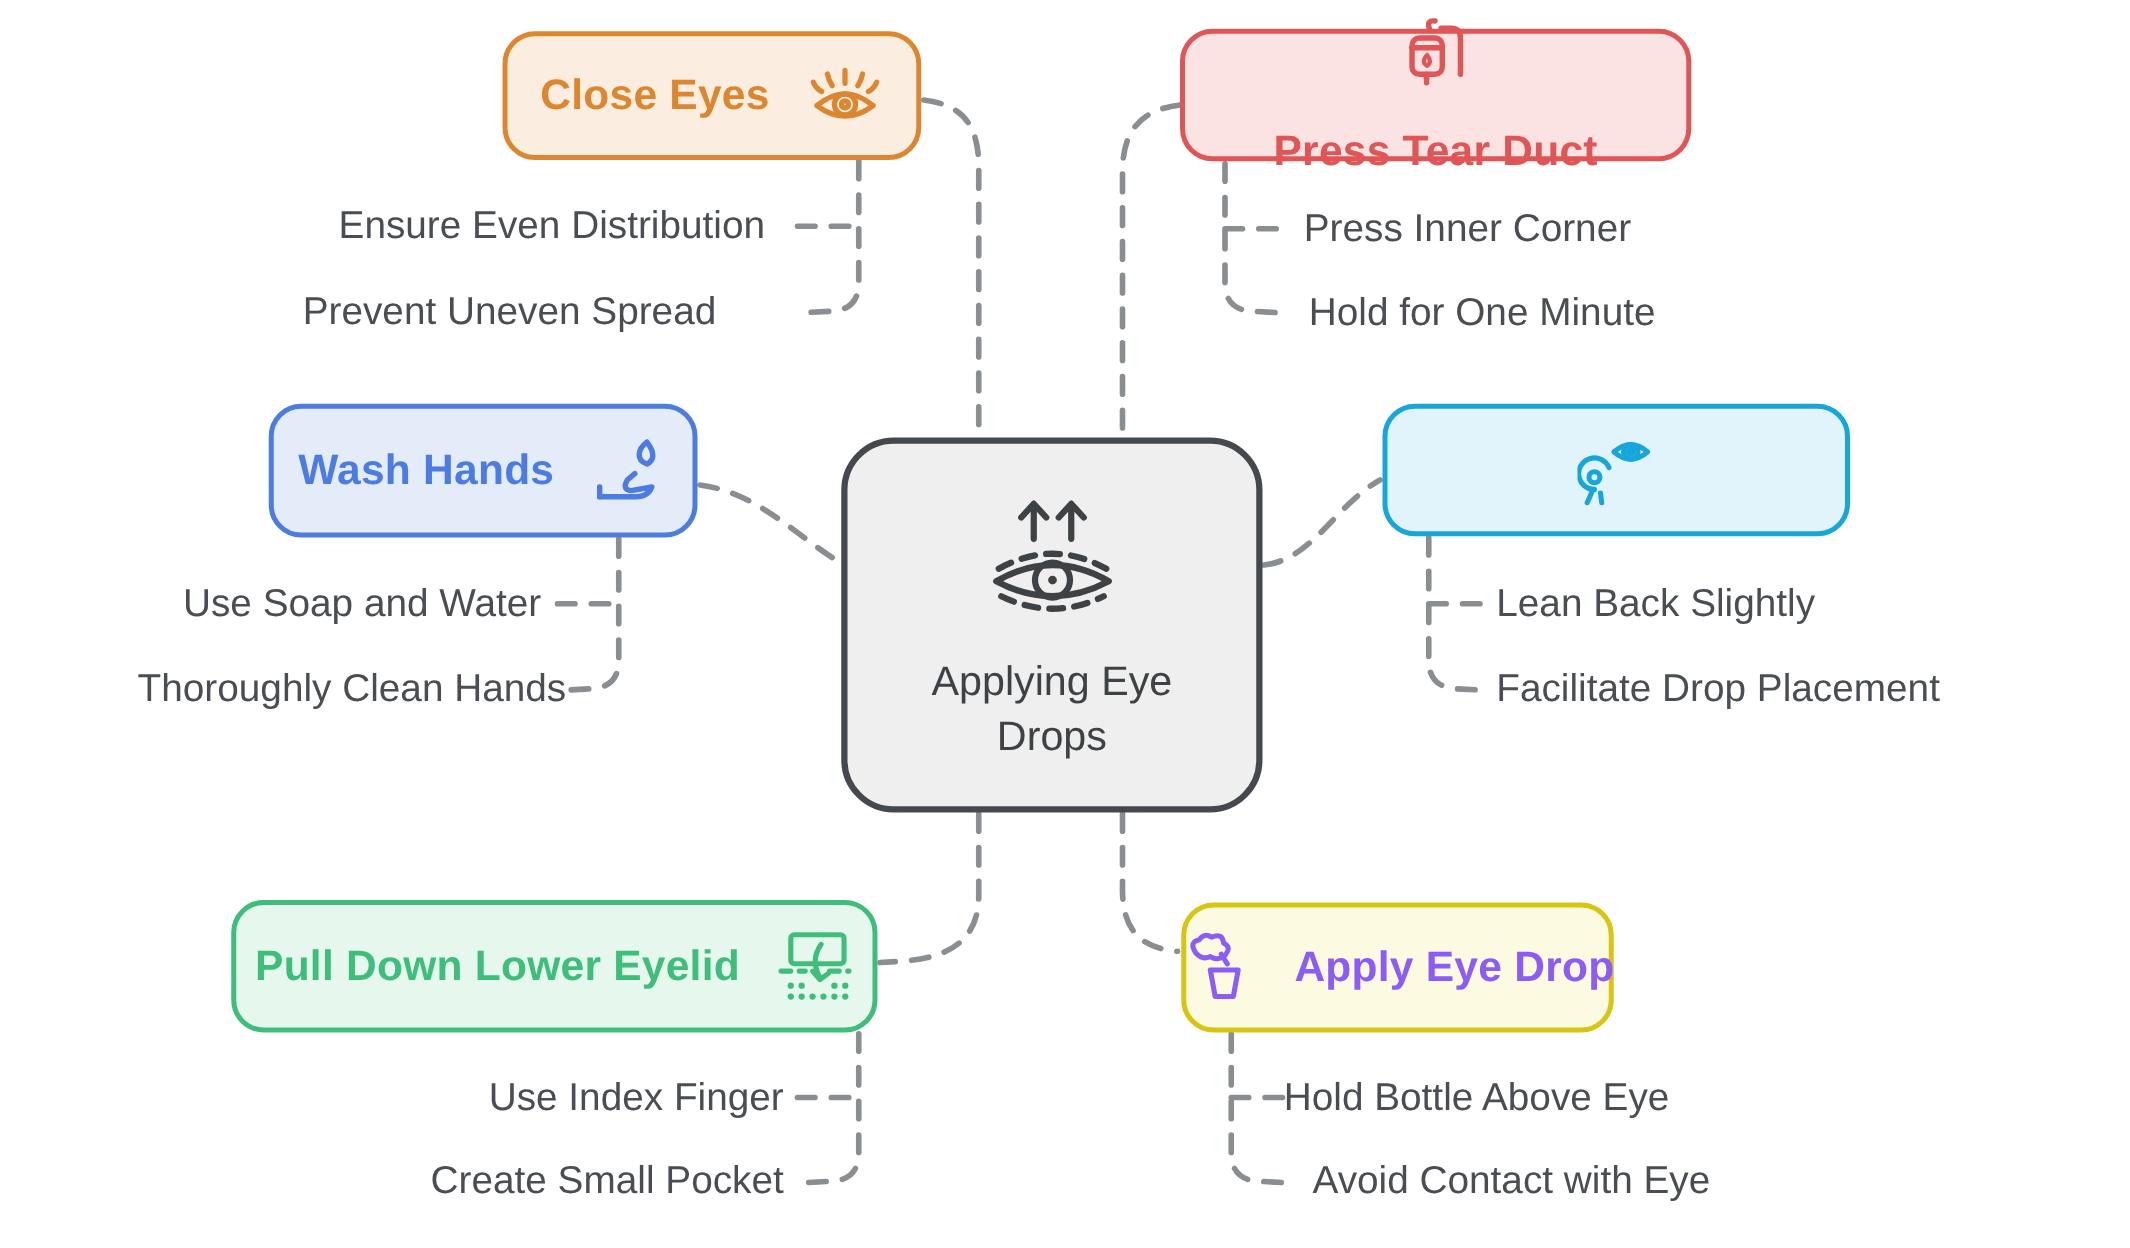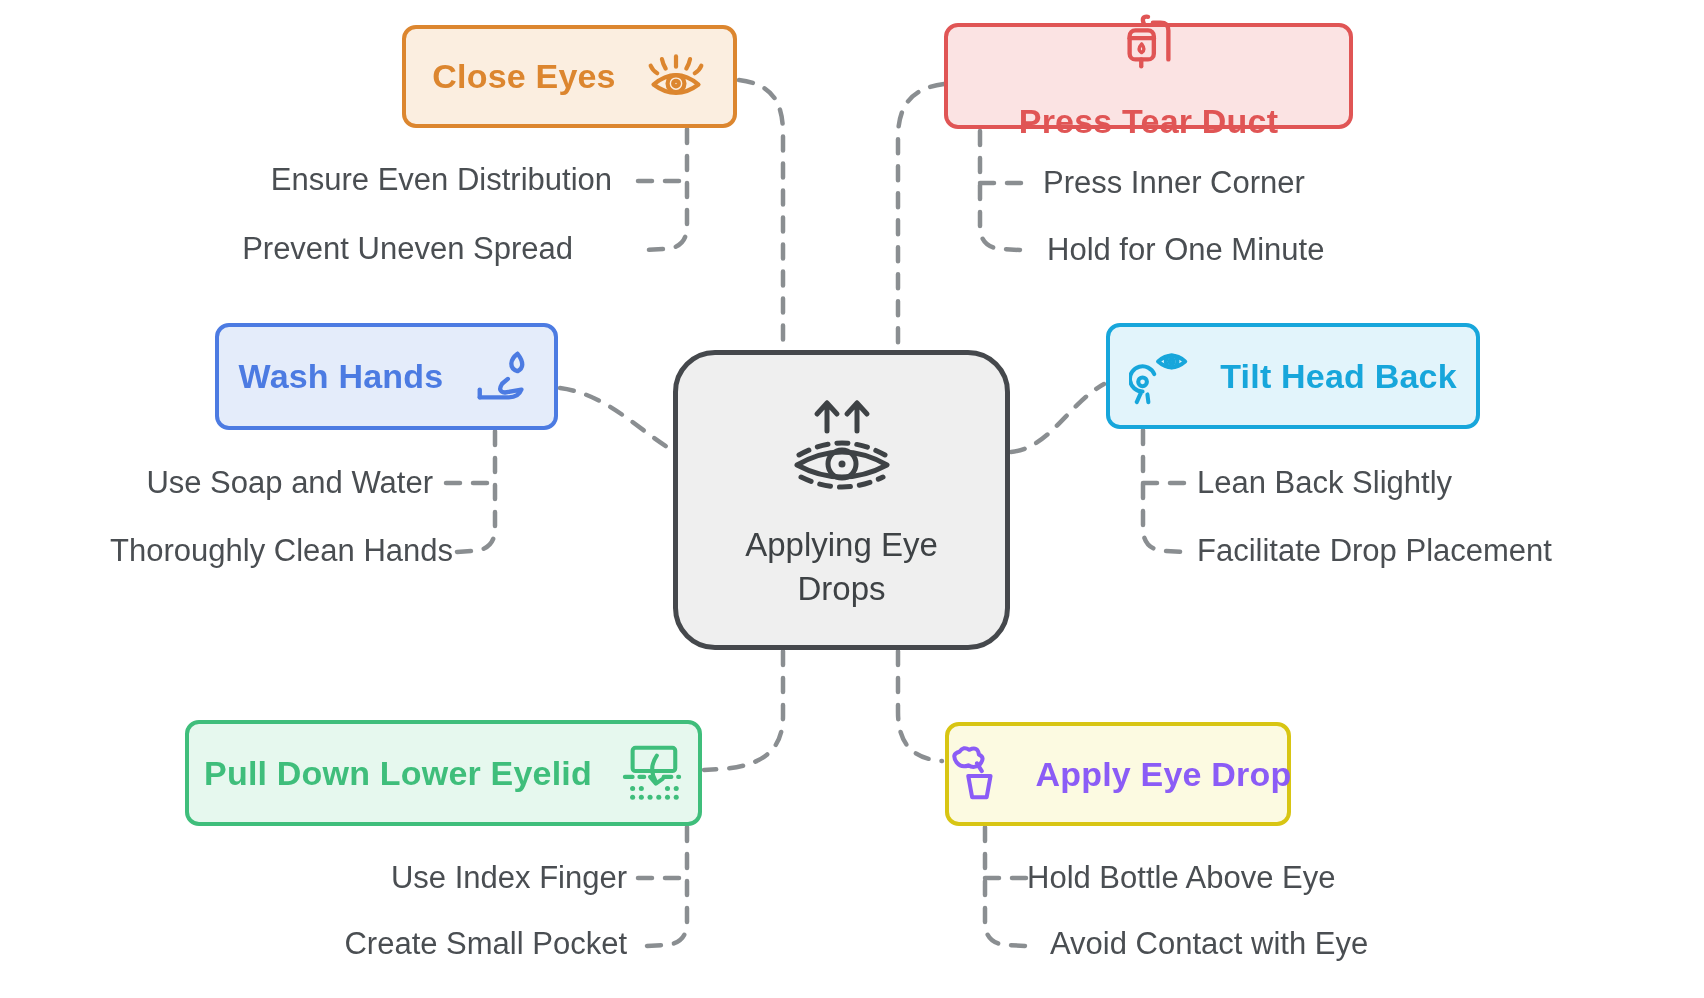--- a/index.html
+++ b/index.html
@@ -1,21 +1,21 @@
 <!DOCTYPE html>
 <html><head>
 <meta charset="utf-8">
 <style>
   html,body{margin:0;padding:0;background:#fff;}
   .stage{position:relative;width:1704px;height:998px;background:#ffffff;overflow:hidden;
          font-family:"Liberation Sans","DejaVu Sans",sans-serif;}
   svg.wires{position:absolute;left:0;top:0;z-index:1;}
   .wires path{fill:none;stroke:#8A8E91;stroke-width:4.5;stroke-linecap:round;stroke-dasharray:14 13;}
   .node{position:absolute;z-index:2;display:flex;align-items:center;justify-content:center;
-        gap:29px;border:4px solid;border-radius:14px;box-sizing:border-box;padding:0 20px;}
+        gap:29px;border:4px solid;border-radius:26px;box-sizing:border-box;padding:0 20px;}
   .nlabel{font-size:34px;font-weight:700;white-space:nowrap;letter-spacing:.2px;}
   .icon{display:flex;align-items:center;justify-content:center;}
   .orange{color:#DC862F;border-color:#DC862F;background:#FBEEE0;}
   .red{color:#E05555;border-color:#E05555;background:#FBE3E3;flex-direction:column;}
   .blue{color:#4C7BE2;border-color:#4C7BE2;background:#E4ECFA;align-items:center;}
   .cyan{color:#17A6DB;border-color:#17A6DB;background:#E2F4FB;}
   .green{color:#3FBE7B;border-color:#3FBE7B;background:#E6F8EE;}
   .yellow{color:#8b5cf6;border-color:#D8C513;background:#FCFAE1;}
   .center{left:673px;top:350px;width:337px;height:300px;border:5px solid #45484C;border-radius:42px;
           background:#EFEFEF;color:#3E4245;flex-direction:column;gap:6px;padding:26px 26px;}
@@ -110,21 +110,20 @@
       <svg width="62" height="62" viewBox="0 0 64 64" fill="none" stroke="currentColor" stroke-width="4.2" stroke-linecap="round" stroke-linejoin="round">
         <path d="M30 17 Q44 5 58 17 Q44 29 30 17 Z"></path>
         <circle cx="44" cy="17" r="6"></circle>
           <circle cx="44" cy="17" r="2"></circle>
         <path d="M26 30 a13 13 0 1 0 -12 18"></path>
         <circle cx="14" cy="38" r="4.5"></circle>
         <path d="M12 50 l-4 9"></path>
           <path d="M19 51 l1 8"></path>
       </svg>
     </span>
-    <span class="nlabel">Tilt Head Back</span>
   </div>
 
   <div class="node green" style="left:185px;top:720px;width:517px;height:106px;">
     <span class="nlabel">Pull Down Lower Eyelid</span>
     <span class="icon">
       <svg width="62" height="62" viewBox="0 0 64 64" fill="none" stroke="currentColor" stroke-width="4.2" stroke-linecap="round" stroke-linejoin="round">
         <rect x="12" y="6" width="44" height="24" rx="3"></rect>
         <path d="M4 36 H24 M44 36 H60" stroke-dasharray="8 7"></path>
         <path d="M37 14 c-7 10 -5 20 -1 27"></path>
         <path d="M30 36 l6 7 l7 -5"></path>

